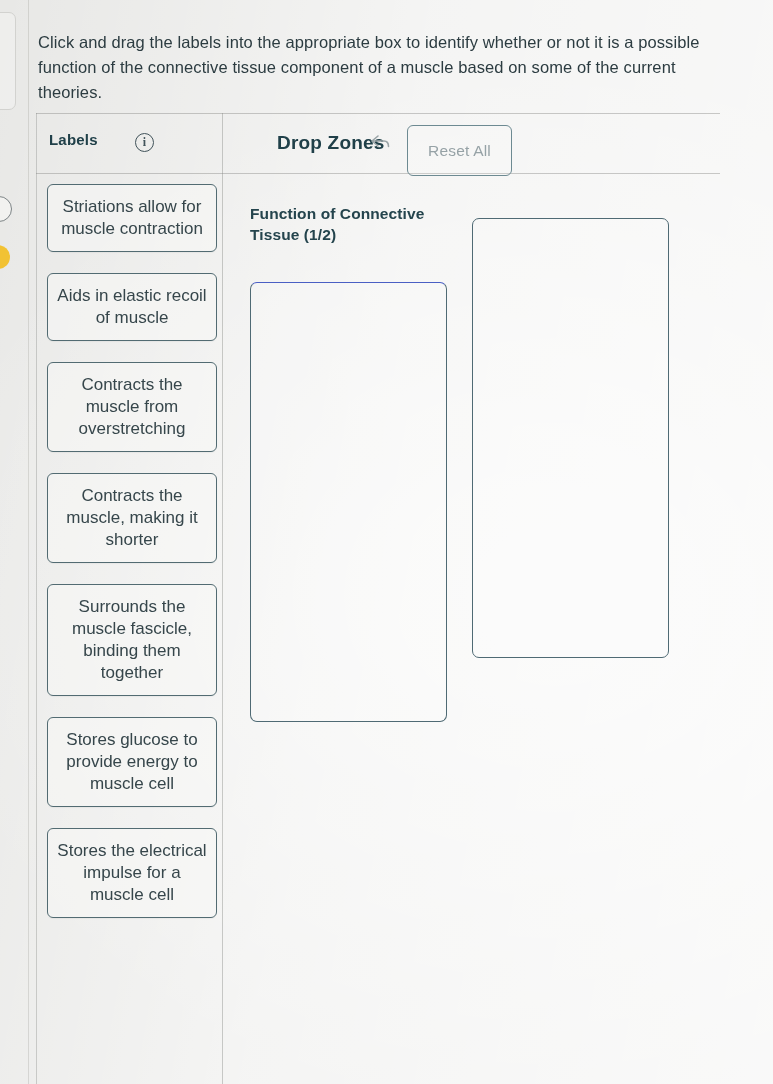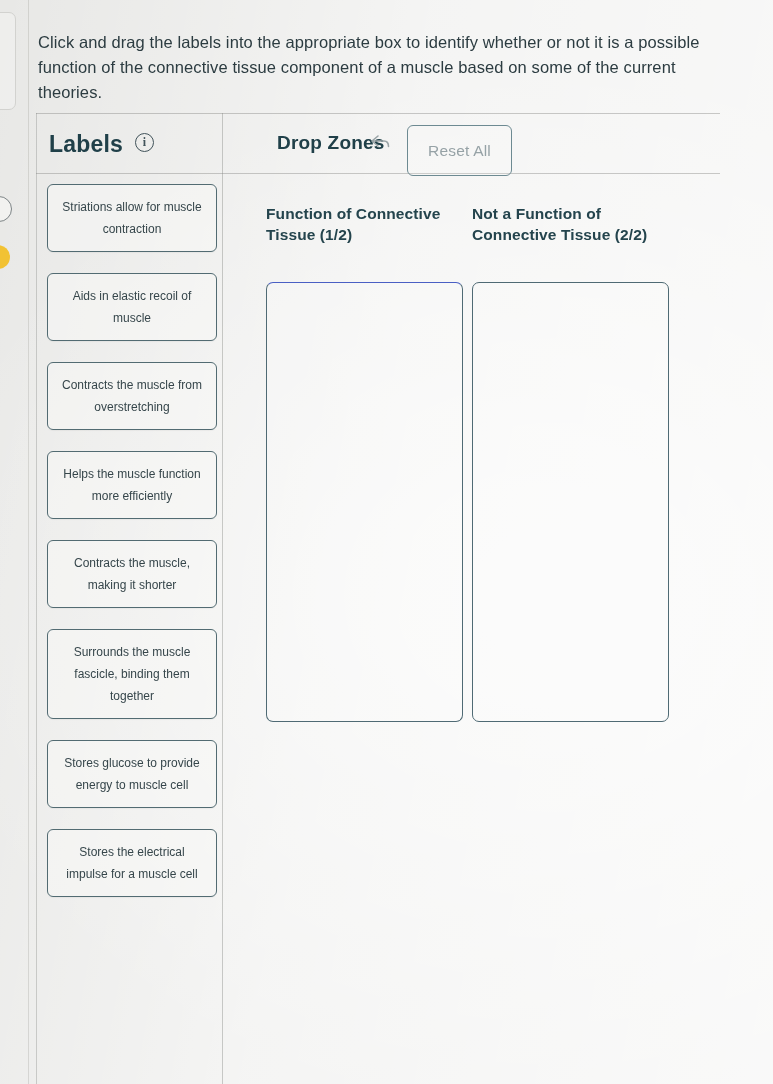--- a/index.html
+++ b/index.html
@@ -106,21 +106,21 @@
   .left-col-edge {
     position: absolute;
     left: 36px; top: 113px;
     width: 1px; height: 971px;
     background: rgba(130,132,128,0.35);
   }
 
   .hdr-labels {
     position: absolute;
     left: 49px; top: 131px;
-    font-size: 23px;
+    font-size: 15px;
     font-weight: 700;
     color: #204049;
     letter-spacing: 0.2px;
   }
   .info-icon {
     position: absolute;
     left: 135px; top: 133px;
     width: 19px; height: 19px;
     border-radius: 50%;
     border: 1.4px solid #41535a;
@@ -173,42 +173,42 @@
     left: 47px; top: 184px;
     width: 170px;
   }
   .label-chip {
     width: 170px;
     box-sizing: border-box;
     border: 1.3px solid #526b72;
     border-radius: 6px;
     background: rgba(248,248,246,0.55);
     color: #36464b;
-    font-size: 12px;
+    font-size: 17px;
     line-height: 22px;
     text-align: center;
     padding: 11px 9px;
     margin-bottom: 21px;
     cursor: grab;
     user-select: none;
     box-shadow: 0 1px 1px rgba(0,0,0,0.04);
   }
 
   
   .zones {
     position: absolute;
     left: 250px; top: 203px;
     width: 430px;
   }
   .zone {
     position: absolute;
     top: 0;
     width: 197px;
   }
-  .zone.z1 { left: 16px; }
+  .zone.z1 { left: 0; }
   .zone.z2 { left: 222px; }
 
   .zone-title {
     font-size: 15.5px;
     font-weight: 700;
     line-height: 21px;
     color: #24444d;
     letter-spacing: 0.1px;
     min-height: 64px;
   }
@@ -252,31 +252,29 @@
     <svg viewBox="0 0 22 20" width="22" height="20" aria-hidden="true">
       <path d="M3 9 L9 4 M3 9 L9 14 M3 9 L15 9 C18.5 9 19.5 11.5 19.5 14.5" fill="none" stroke="#9aa4a7" stroke-width="1.6" stroke-linecap="round" stroke-linejoin="round"></path>
     </svg>
   </div>
   <div class="reset-btn">Reset All</div>
 
   <div class="labels-col">
     <div class="label-chip">Striations allow for muscle contraction</div>
     <div class="label-chip">Aids in elastic recoil of muscle</div>
     <div class="label-chip">Contracts the muscle from overstretching</div>
-    <div class="label-chip">Helps the muscle function more efficiently</div>
     <div class="label-chip">Contracts the muscle, making it shorter</div>
     <div class="label-chip">Surrounds the muscle fascicle, binding them together</div>
     <div class="label-chip">Stores glucose to provide energy to muscle cell</div>
     <div class="label-chip">Stores the electrical impulse for a muscle cell</div>
   </div>
 
   <div class="zones">
     <div class="zone z1">
       <div class="zone-title">Function of Connective Tissue (1/2)</div>
       <div class="zone-box"></div>
     </div>
     <div class="zone z2">
-      <div class="zone-title">Not a Function of Connective Tissue (2/2)</div>
       <div class="zone-box"></div>
     </div>
   </div>
 
 </div>
 
 </body></html>

